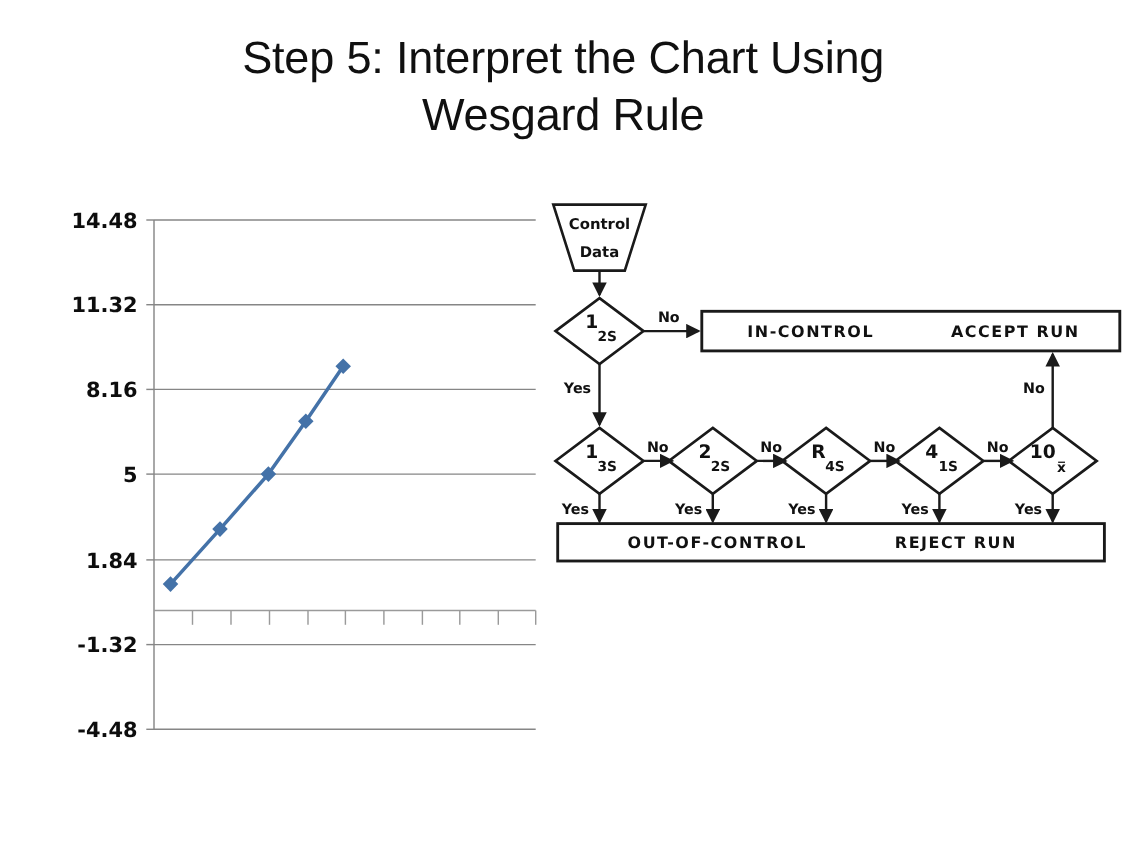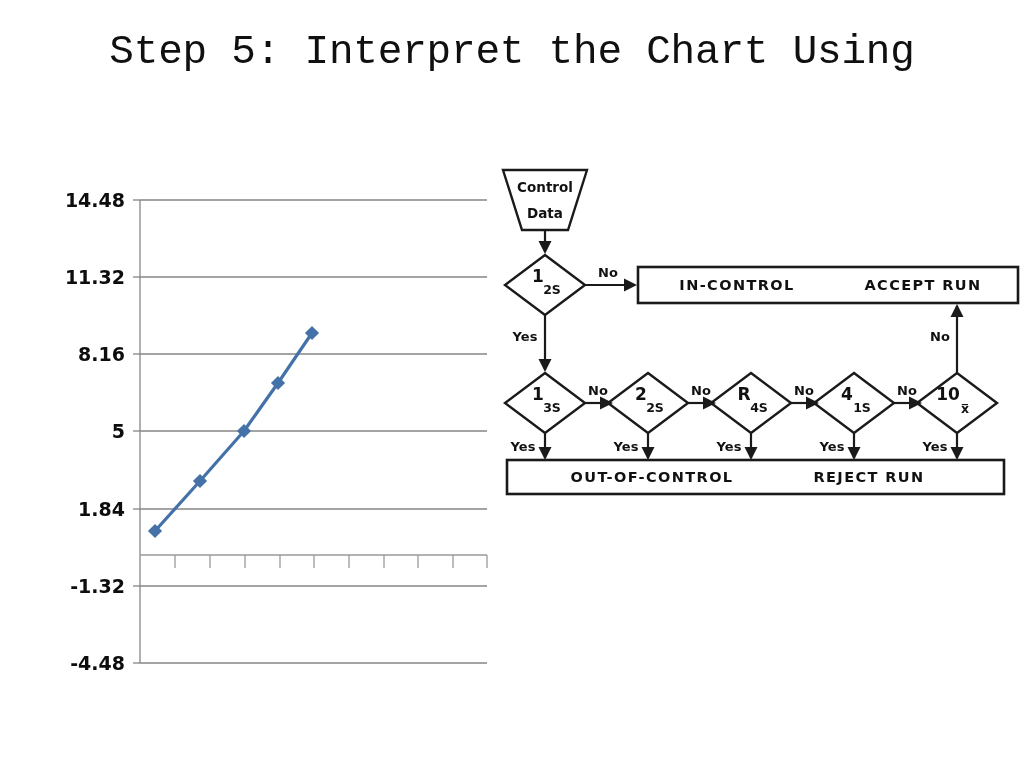--- a/index.html
+++ b/index.html
@@ -17,21 +17,21 @@
     color: #000000;
   }
 
   
   #slide-title {
     position: absolute;
     left: 60px;
     top: 26px;
     width: 904px;
     text-align: center;
-    font-family: Liberation Mono, monospace;
+    font-family: Liberation Sans, sans-serif;
     font-size: 41px;
     font-weight: 400;
     line-height: 1.28;
     letter-spacing: -0.2px;
     color: #101010;
   }
   #slide-title .tline { display: block; }
 
   
   #chart-region {
@@ -47,21 +47,21 @@
   .axis-tick-label {
     font-family: "DejaVu Sans", sans-serif;
     font-size: 19px;
     fill: #0d0d0d;
   }
 
   
   #flowchart-region {
     position: absolute;
     left: 495px;
-    top: 164px;
+    top: 180px;
     width: 529px;
     height: 345px;
   }
   #flow-svg { display: block; }
 
   .flow-stroke {
     fill: none;
     stroke: #1a1a1a;
     stroke-width: 2.2;
   }
@@ -98,20 +98,21 @@
   .flow-text.source-label {
     font-size: 13.5px;
     font-weight: 700;
   }
 </style>
 </head>
 <body>
 
 <div id="slide-title">
   <span class="tline">Step 5: Interpret the Chart Using</span>
+  <span class="tline">Wesgard Rule</span>
 </div>
 
 <div id="chart-region">
   <svg id="chart-svg" width="500" height="510" viewBox="0 0 500 510">
 
     <g>
       <line class="gl" x1="140" y1="20" x2="487" y2="20" stroke="#868686" stroke-width="1.3"></line>
       <line class="gl" x1="140" y1="97" x2="487" y2="97" stroke="#868686" stroke-width="1.3"></line>
       <line class="gl" x1="140" y1="174" x2="487" y2="174" stroke="#868686" stroke-width="1.3"></line>
       <line class="gl" x1="140" y1="251" x2="487" y2="251" stroke="#868686" stroke-width="1.3"></line>

